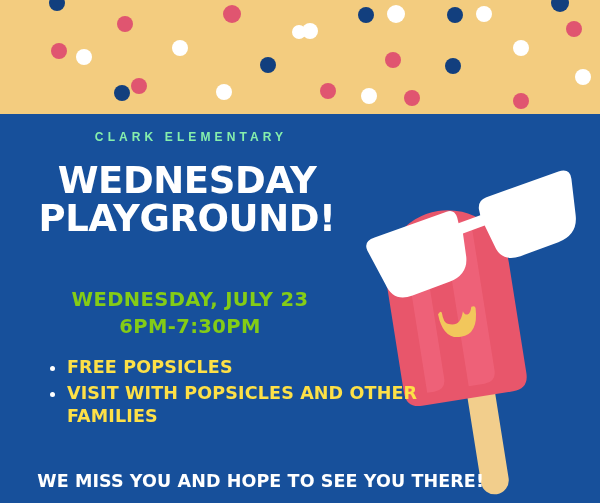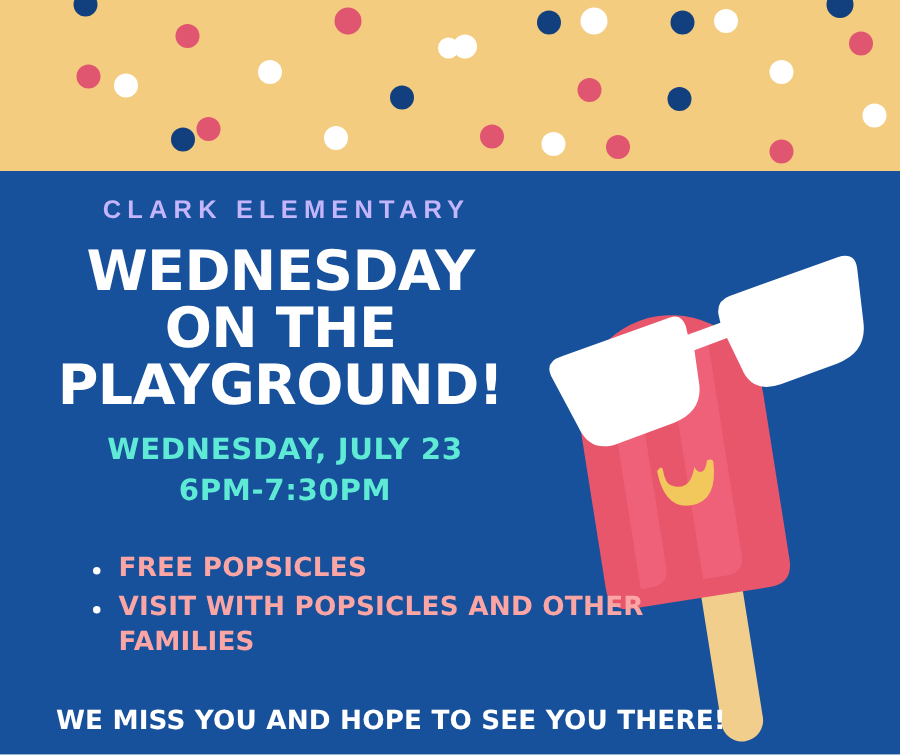--- a/index.html
+++ b/index.html
@@ -52,22 +52,22 @@
     width: 600px;
     height: 385px;
   }
 
   #school-name {
     position: absolute;
     left: 26px;
     top: 12px;
     width: 330px;
     text-align: center;
-    color: #c4b5fd;
-    font-size: 17px;
+    color: #86efac;
+    font-size: 12px;
     font-weight: bold;
     letter-spacing: 4.1px;
     font-family: "Liberation Sans", sans-serif;
   }
 
   #headline {
     position: absolute;
     left: 12px;
     top: 44px;
     width: 350px;
@@ -80,38 +80,38 @@
     font-family: "DejaVu Sans", sans-serif;
   }
   #headline .hl-line { display: block; white-space: nowrap; }
 
   #datetime {
     position: absolute;
     left: 20px;
     top: 168px;
     width: 340px;
     text-align: center;
-    color: #5eead4;
+    color: #84cc16;
     font-size: 19.5px;
     line-height: 27px;
     font-weight: bold;
     letter-spacing: 0.4px;
     font-family: "DejaVu Sans", sans-serif;
   }
   #datetime .dt-line { display: block; }
 
   #bullet-list {
     position: absolute;
     left: 44px;
     top: 234px;
     width: 452px;
-    margin: 16px;
+    margin: 4px;
     padding: 0;
     list-style: none;
-    color: #fca5a5;
+    color: #fde047;
     font-size: 17.5px;
     line-height: 23.5px;
     font-weight: bold;
     letter-spacing: 0.15px;
     font-family: "DejaVu Sans", sans-serif;
   }
   #bullet-list li {
     position: relative;
     padding-left: 19px;
     margin-bottom: 2px;
@@ -222,21 +222,20 @@
                Z" fill="#FFFFFF"></path>
     </g>
   </svg>
 
   <div id="content">
 
     <div id="school-name">CLARK ELEMENTARY</div>
 
     <div id="headline">
       <span class="hl-line">WEDNESDAY</span>
-      <span class="hl-line">ON THE</span>
       <span class="hl-line">PLAYGROUND!</span>
     </div>
 
     <div id="datetime">
       <span class="dt-line">WEDNESDAY, JULY 23</span>
       <span class="dt-line">6PM-7:30PM</span>
     </div>
 
     <ul id="bullet-list">
       <li>FREE POPSICLES</li>

